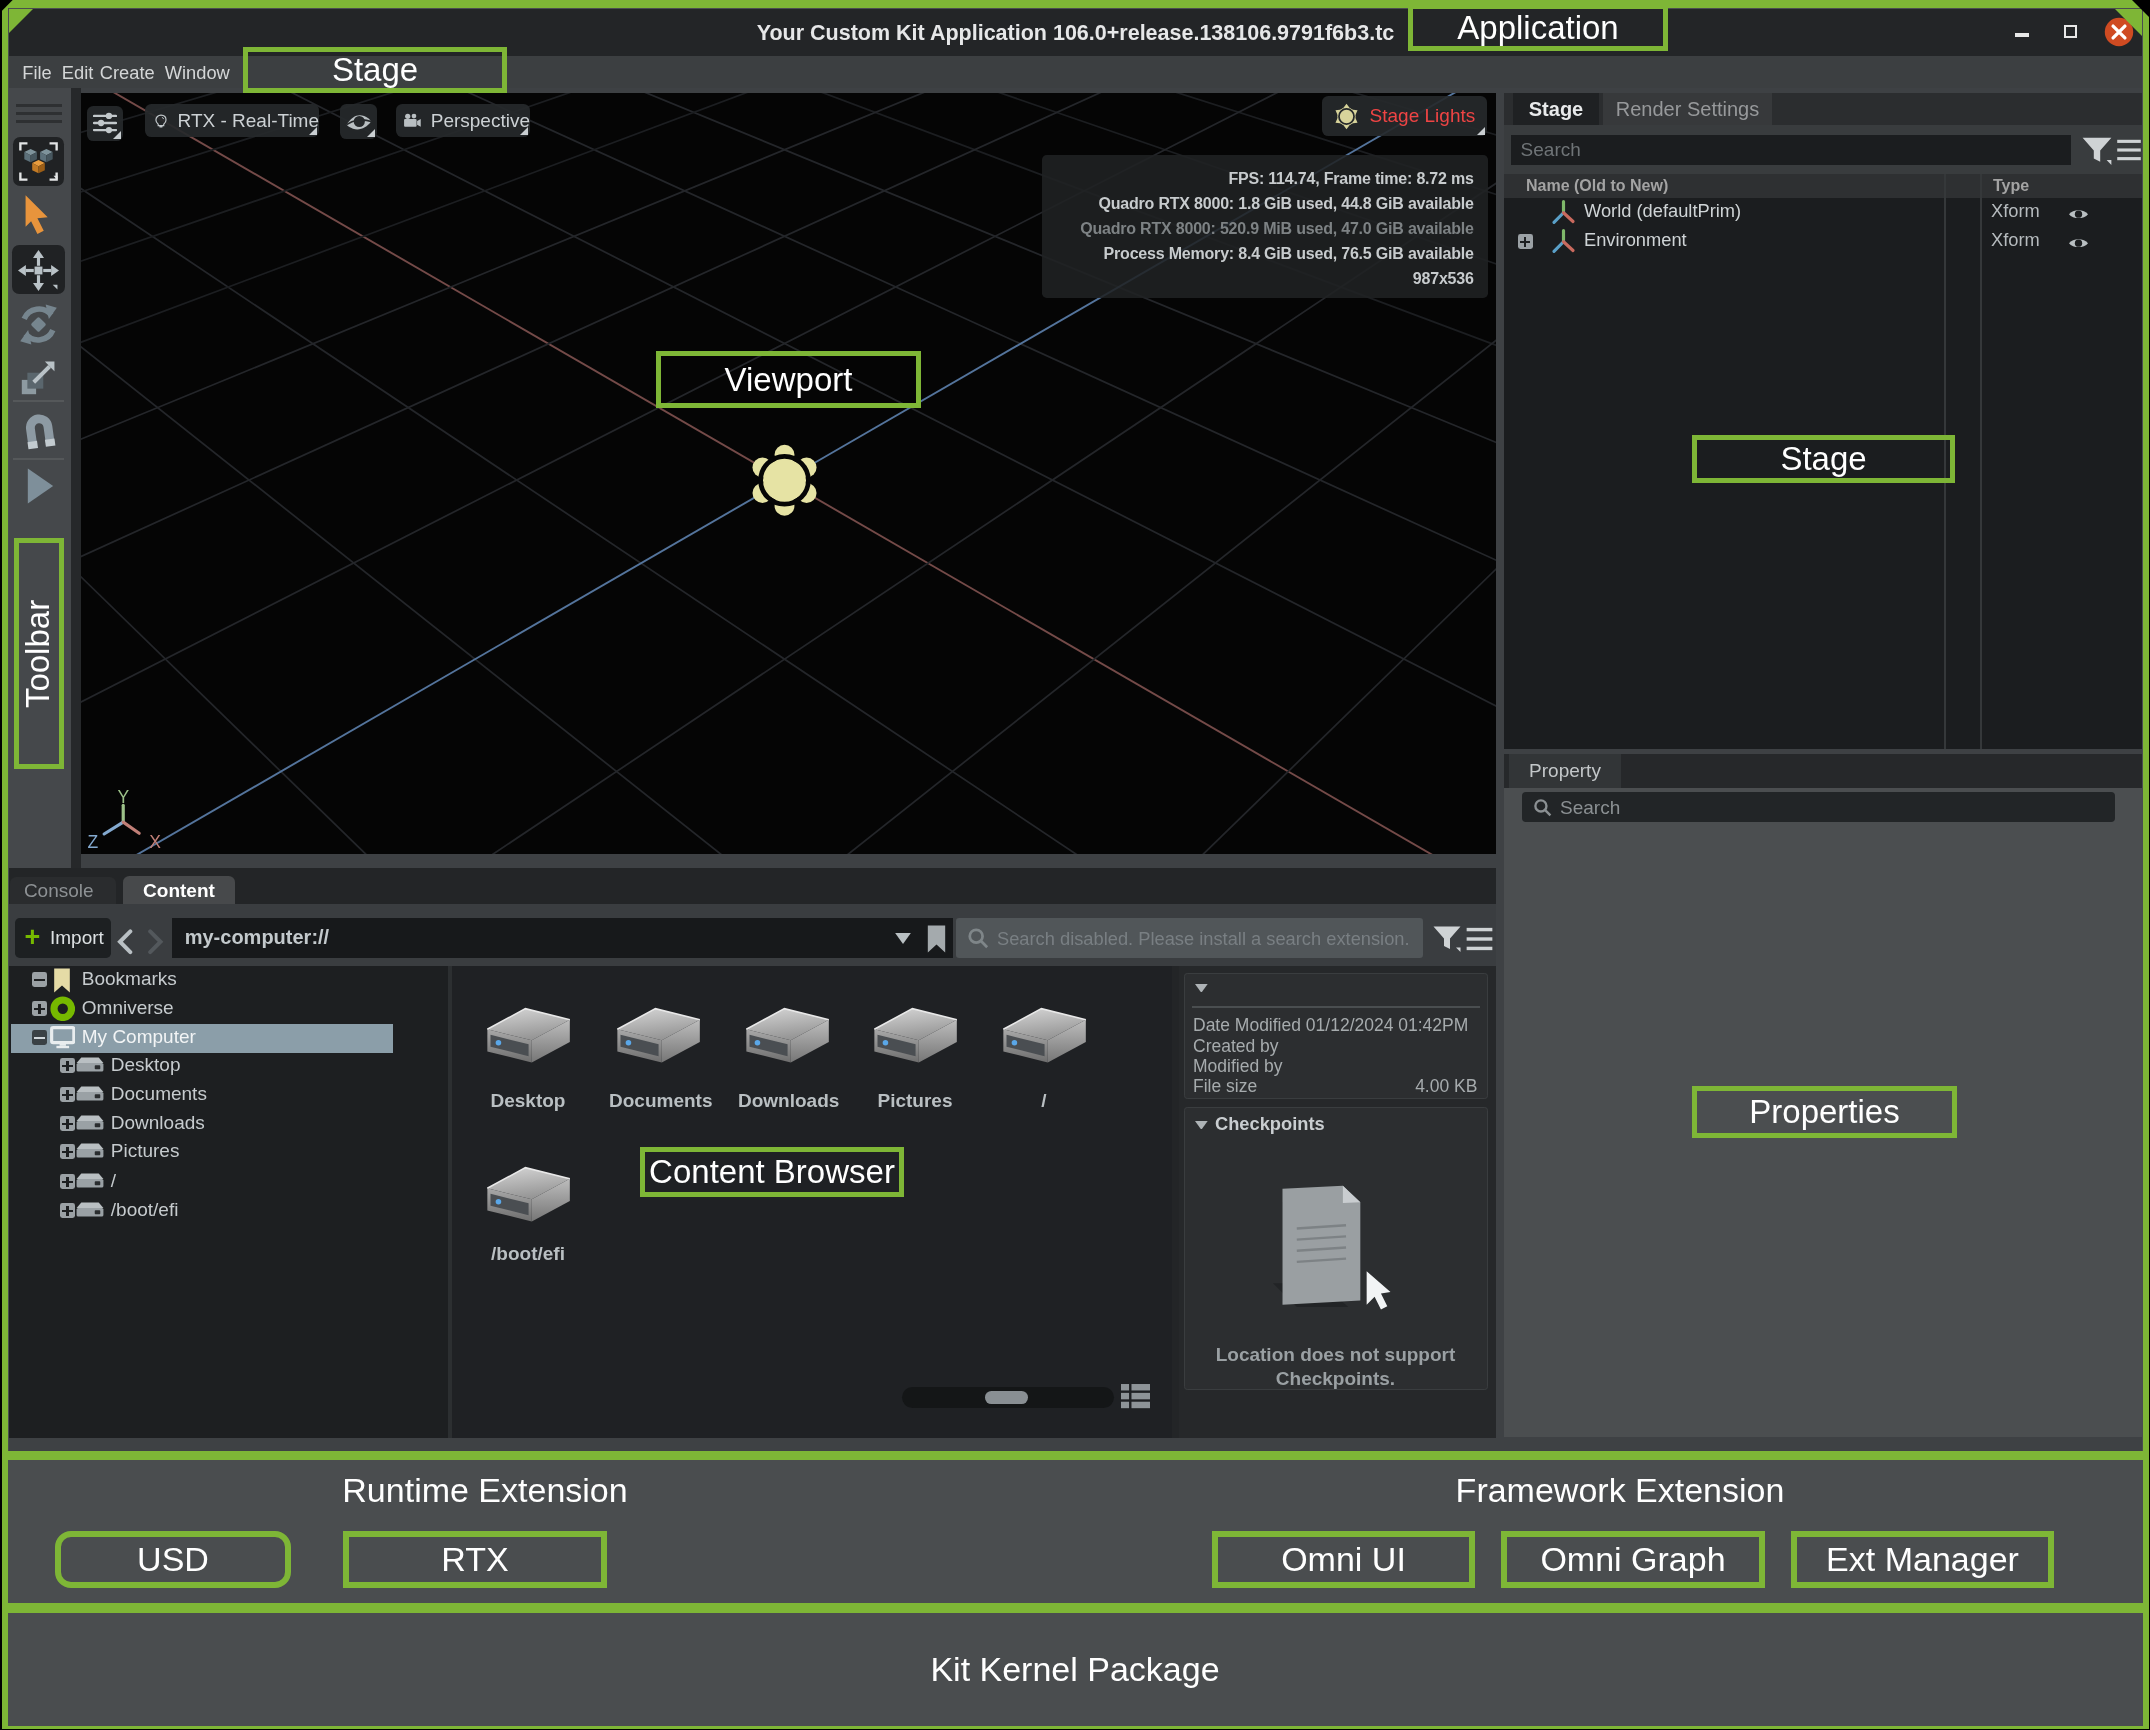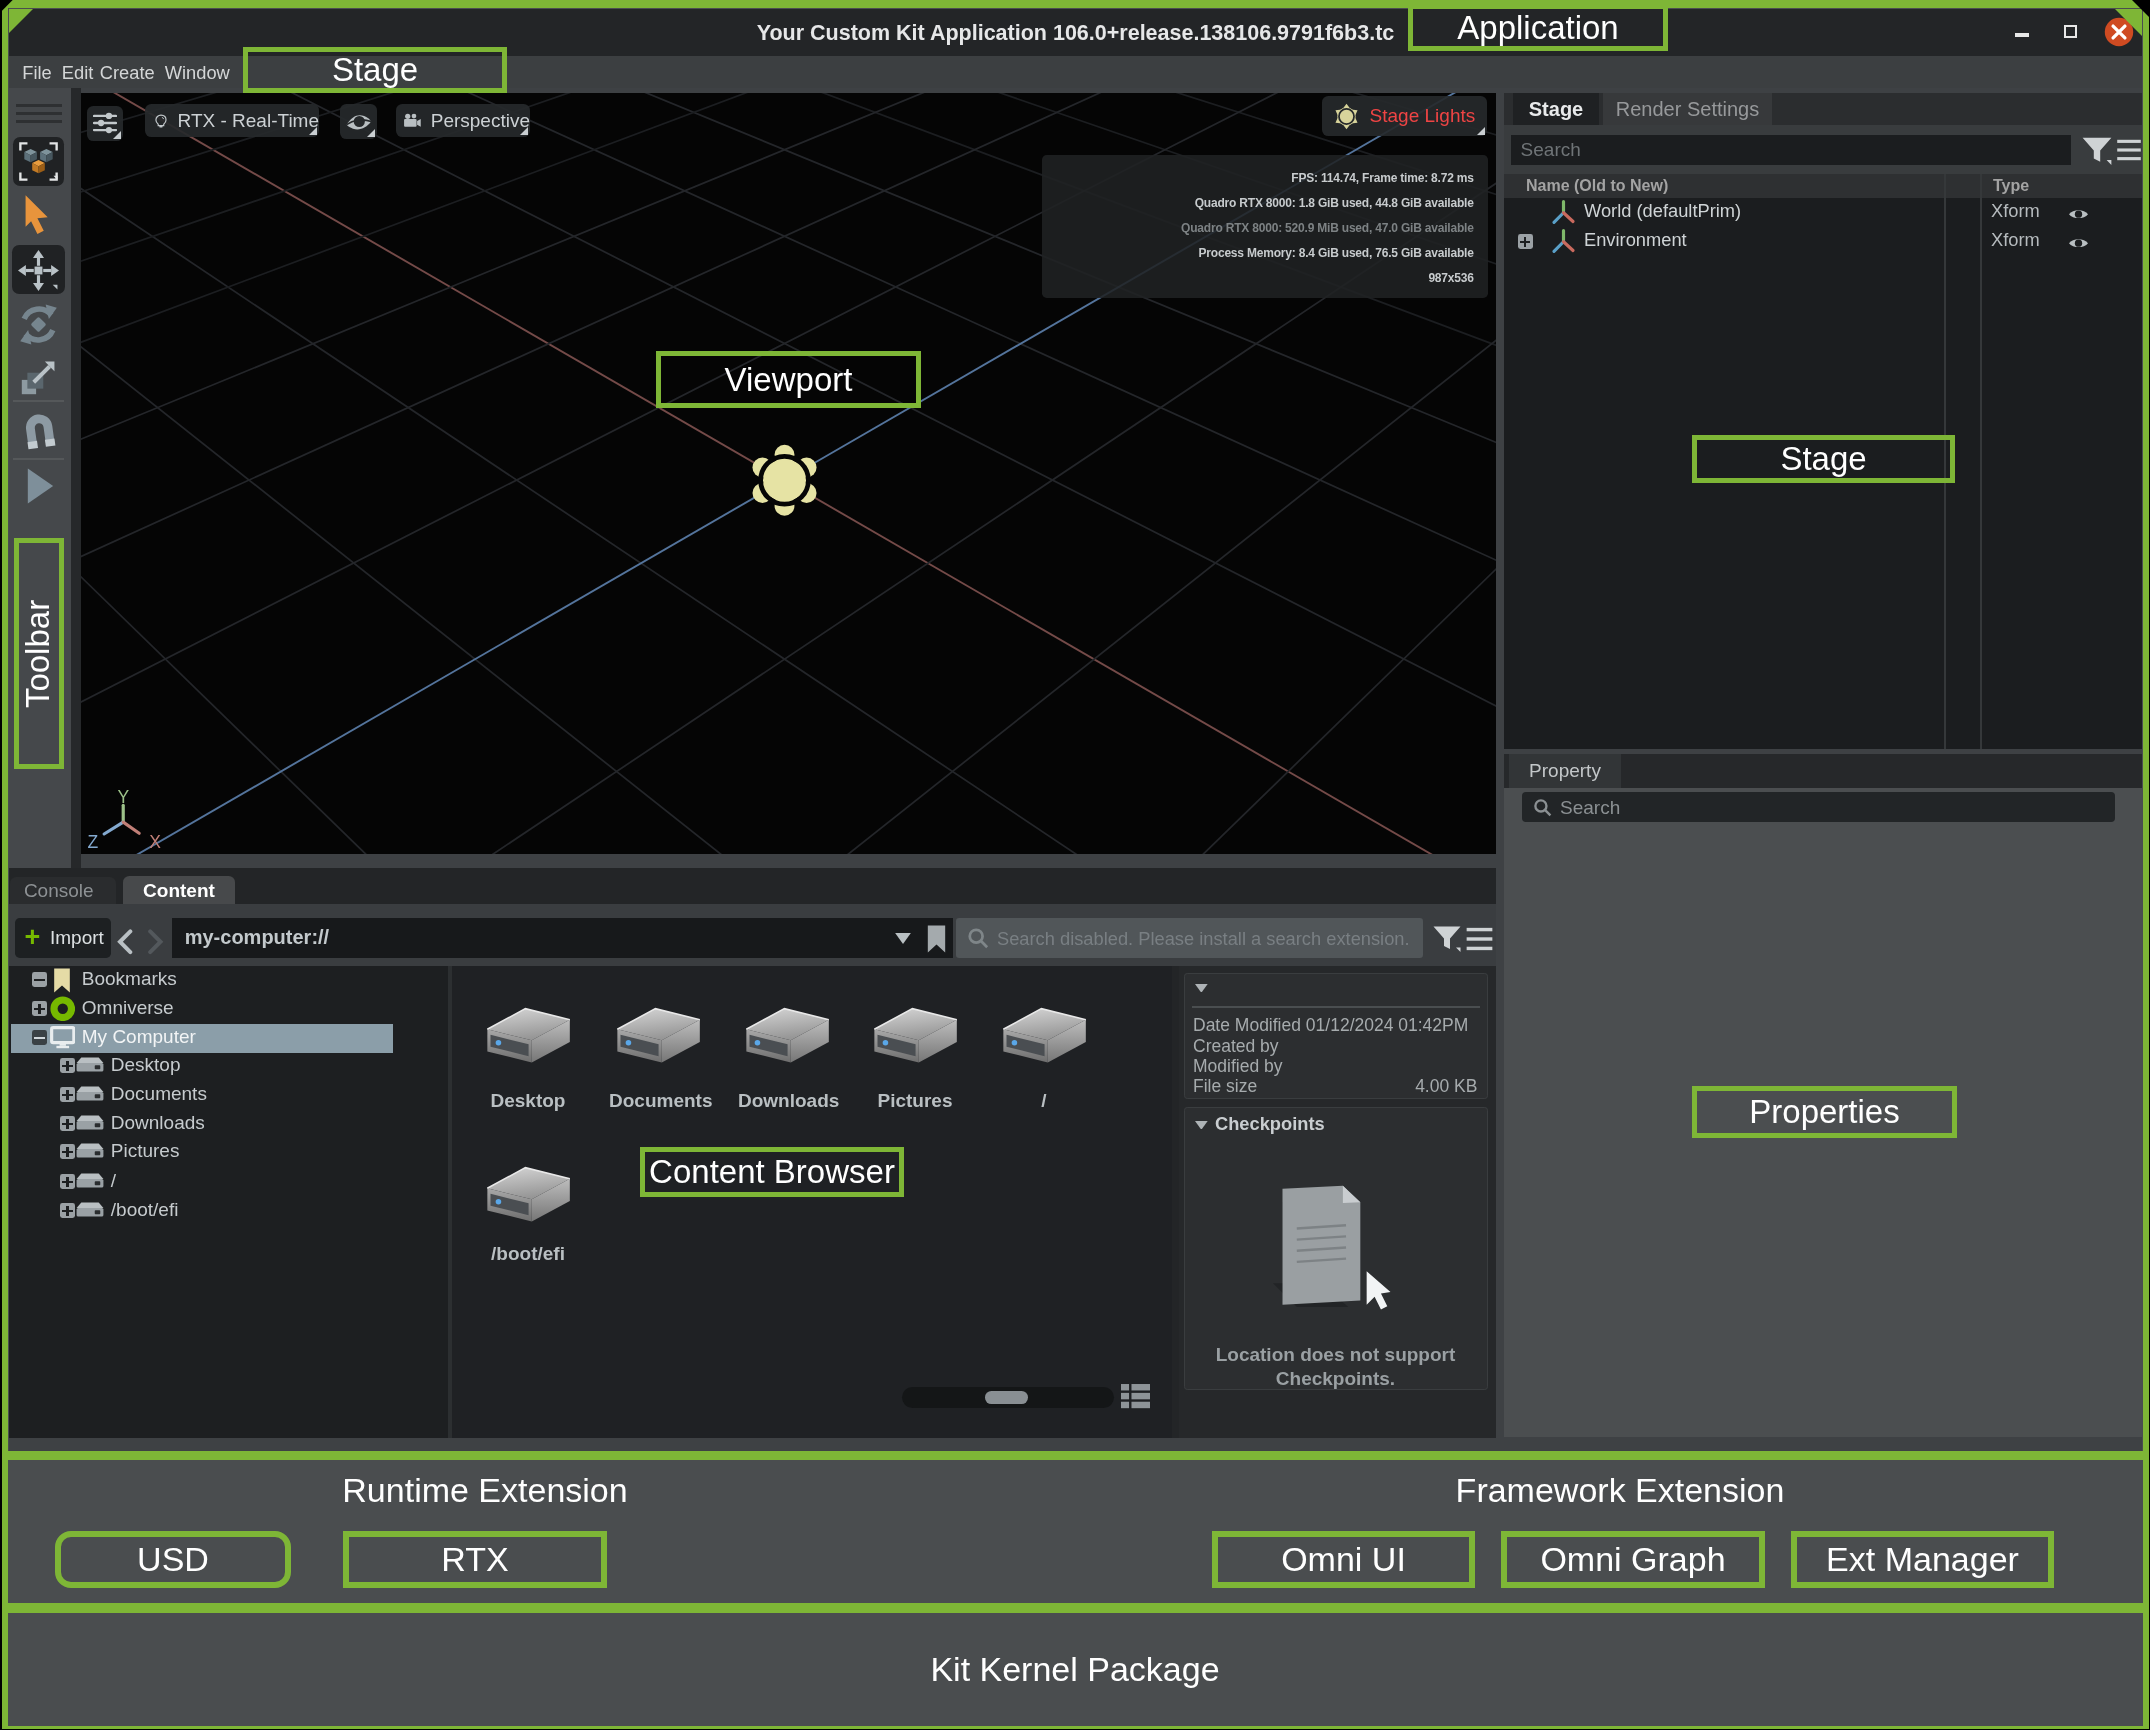--- a/index.html
+++ b/index.html
@@ -27,21 +27,21 @@
 .toolcol { position:absolute; left:8.8px; top:88px; width:62px; height:781px; background:#45484b; }
 
 
 .viewport { position:absolute; left:81px; top:93px; width:1415px; height:761px; background:#050505; overflow:hidden; }
 .vpbtn { position:absolute; background:rgba(38,41,43,0.92); border-radius:6.4px; display:flex; align-items:center;
          color:#ccd1d4; font-size:19px; white-space:nowrap; }
 .vpbtn:after { content:""; position:absolute; right:1.6px; bottom:1.6px; width:0; height:0;
          border-left:8.8px solid transparent; border-bottom:8.8px solid #c9ced1; }
 .fpsbox { position:absolute; left:961px; top:62px; width:446px; height:143px; background:rgba(32,34,35,0.88);
           border-radius:4.8px; text-align:right; padding:11px 14.3px 0 0; letter-spacing:-0.2px; }
-.fpsbox div { font-size:12px; font-weight:bold; color:#c7cbcd; line-height:25px; white-space:nowrap; }
+.fpsbox div { font-size:16px; font-weight:bold; color:#c7cbcd; line-height:25px; white-space:nowrap; }
 .fpsbox div.dim { color:#7d8284; }
 
 
 .stage { position:absolute; left:1504px; top:93px; width:638px; height:656px; background:#1b1d1f; }
 
 .prop { position:absolute; left:1504px; top:754px; width:638px; height:683px; background:#4b4e50; }
 
 .content { position:absolute; left:8.8px; top:868px; width:1487px; height:570px; background:#232527; }
 
 .treerow { position:absolute; color:#c6cbce; font-size:19px; height:29px; display:flex; align-items:center; }

